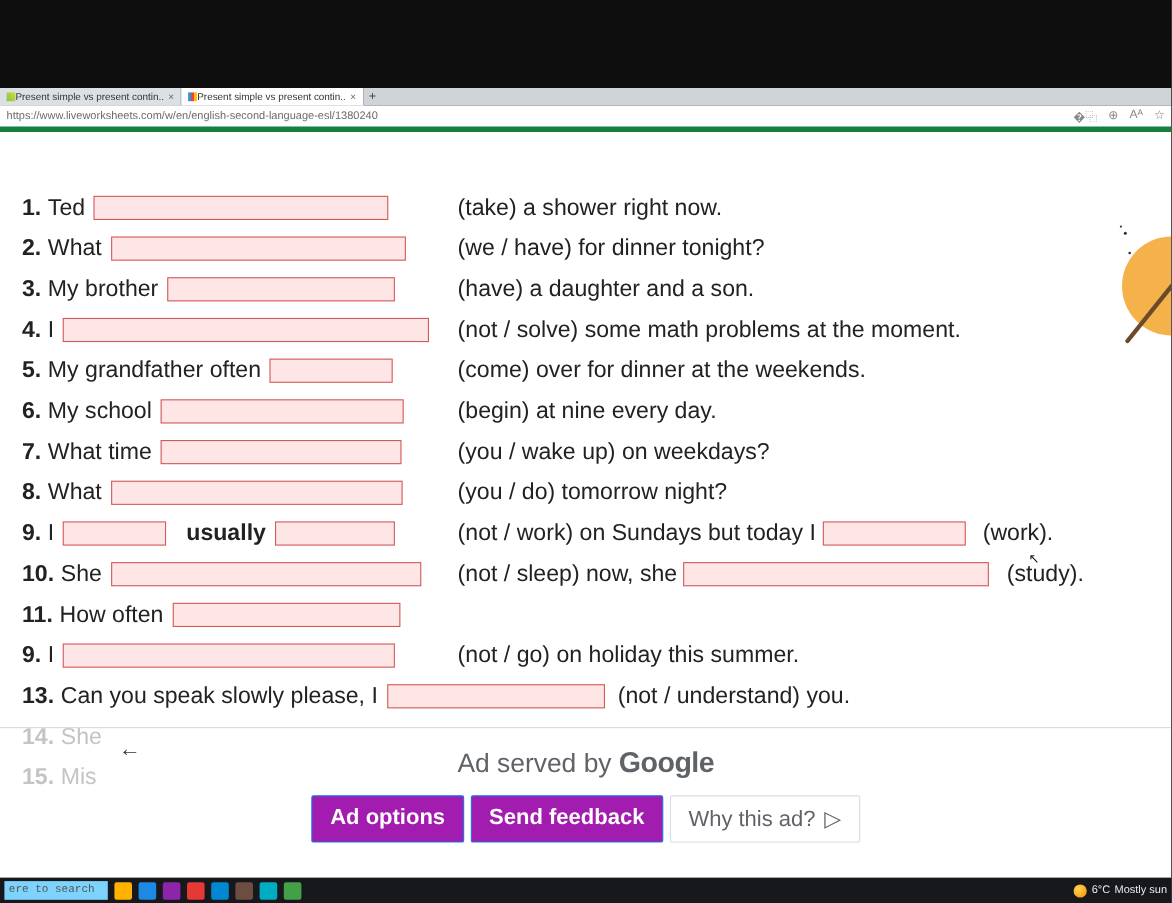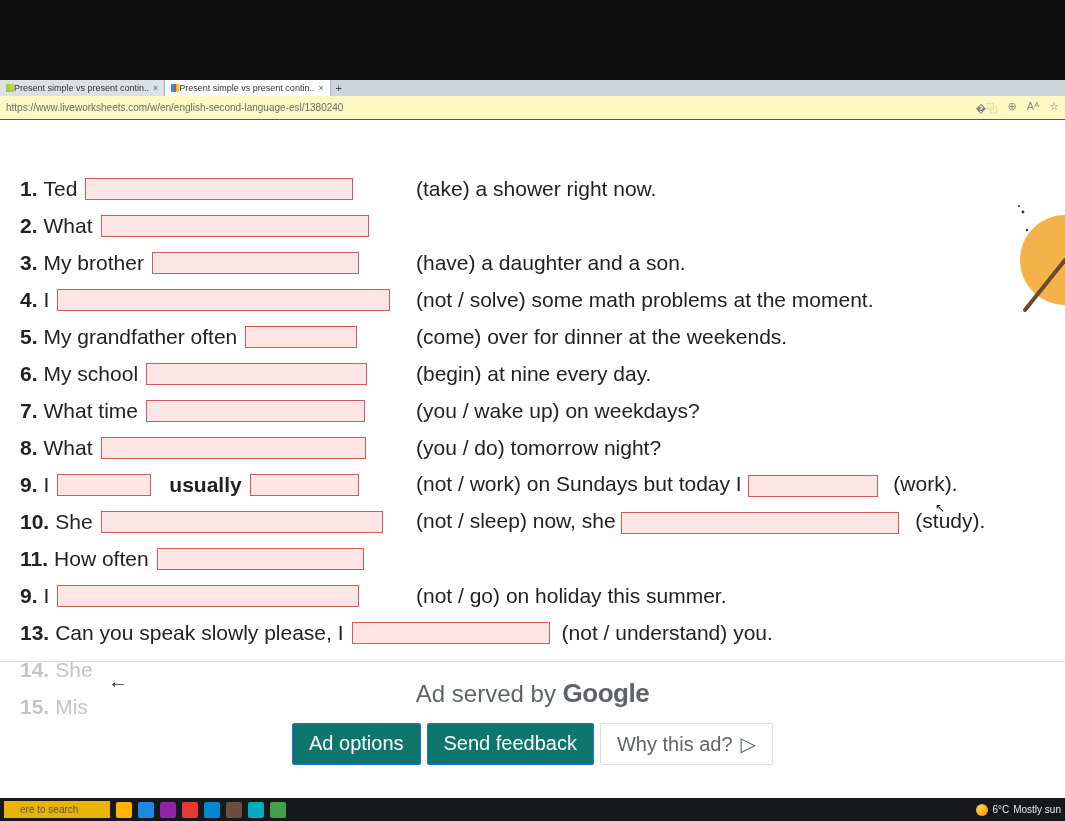--- a/index.html
+++ b/index.html
@@ -9,21 +9,21 @@
   
   #tabstrip{position:absolute;left:0;top:80px;width:100%;height:16px;background:#cfd4d8;display:flex;align-items:center;font-size:9px;color:#333;}
   .tab{height:16px;display:flex;align-items:center;padding:0 6px;border-right:1px solid #aab1b8;background:#dbe0e4;gap:0;}
   .tab.active{background:#ffffff;}
   .favicon{width:8px;height:8px;display:inline-block;}
   .favicon.green{background:linear-gradient(45deg,#8BC34A,#CDDC39);}
   .favicon.multi{background:linear-gradient(90deg,#2196F3 0 33%,#F44336 33% 66%,#FFC107 66% 100%);}
   .closex{color:#666;font-size:9px;margin-left:4px;}
   .newtab{width:16px;text-align:center;color:#444;font-size:11px;}
   
-  #urlbar{position:absolute;left:0;top:96px;width:100%;height:24px;background:#fef9c3;border-bottom:1px solid #15803d;display:flex;align-items:center;font-size:10px;color:#555;padding:0 6px;box-sizing:border-box;}
+  #urlbar{position:absolute;left:0;top:96px;width:100%;height:24px;background:#ffffff;border-bottom:5px solid #15803d;display:flex;align-items:center;font-size:10px;color:#555;padding:0 6px;box-sizing:border-box;}
   #urlbar .url{flex:1;color:#6b6b6b;}
   #urlbar .urlicons{display:flex;gap:10px;color:#888;font-size:11px;}
   
   #page{position:absolute;left:0;top:120px;width:100%;height:678px;background:#ffffff;overflow:hidden;font-size:21px;color:#222;}
   #worksheet{padding:50px 0 0 20px;}
   .row{display:flex;align-items:center;height:37px;white-space:nowrap;}
   .num{font-weight:700;margin-right:6px;}
   .pretext{margin-right:8px;}
   .midtext{margin:0 8px;font-weight:bold;}
   .blank{display:inline-block;height:22px;border:1px solid #d35a5a;background:#ffe6e6;box-sizing:border-box;vertical-align:middle;margin-right:10px;}
@@ -32,30 +32,30 @@
   
   .faded{color:#c4c4c4;}
   
   #sepline{position:absolute;left:0;top:541px;width:100%;border-top:1px solid #d9d9d9;}
   
   #adbox{position:absolute;left:0;top:540px;width:100%;text-align:center;}
   #adlabel{font-size:24px;color:#5f6368;margin-top:18px;}
   #adlabel .google{font-family:Arial;font-weight:700;letter-spacing:-0.5px;font-size:26px;color:#5f6368;}
   #adbuttons{margin-top:14px;display:inline-flex;gap:6px;}
   .adbtn{font-size:20px;padding:8px 16px;border-radius:2px;}
-  .adbtn.blue{background:#0f766e;color:#fff;border:1px solid #1a73e8;}
+  .adbtn.blue{background:#a21caf;color:#fff;border:1px solid #1a73e8;font-weight:bold;}
   .adbtn.white{background:#fff;color:#5f6368;border:1px solid #dadce0;}
   .adbtn.white .play{display:inline-block;margin-left:8px;color:#5f6368;}
   
   #illus{position:absolute;right:0;top:80px;width:60px;height:120px;overflow:hidden;}
   
   #backarrow{position:absolute;left:108px;top:550px;font-size:20px;color:#333;}
   
   #taskbar{position:absolute;left:0;bottom:0;width:100%;height:23px;background:#16181c;color:#e8eaed;font-size:10px;display:flex;align-items:center;justify-content:space-between;padding:0 4px;box-sizing:border-box;}
-  #searchbox{background:#eab308;height:17px;width:90px;font-size:10px;color:#555;display:flex;align-items:center;padding-left:16px;}
+  #searchbox{background:#7dd3fc;height:17px;width:90px;font-size:10px;color:#555;display:flex;align-items:center;padding-left:4px;font-family:Liberation Mono, monospace;}
   #tasks{display:flex;gap:6px;margin-left:6px;}
   .taskicon{width:16px;height:16px;border-radius:2px;}
   #tray{display:flex;align-items:flex-end;gap:6px;color:#e8eaed;}
   .weather{display:flex;align-items:center;gap:4px;}
   .sun{width:12px;height:12px;border-radius:50%;background:radial-gradient(circle at 35% 35%, #ffd54f, #fb8c00);}
   
   #cursor{position:absolute;left:935px;top:381px;font-size:12px;color:#111;}
 </style>
 </head>
 <body>
@@ -92,20 +92,21 @@
         <div class="row">
           <span class="num">1.</span>
           <span class="pretext">Ted</span>
           <span class="blank" style="width: 268px;"></span>
           <span class="hint col2"><span>(take) a shower right now.</span></span>
         </div>
         <div class="row">
           <span class="num">2.</span>
           <span class="pretext">What</span>
           <span class="blank" style="width: 268px;"></span>
+          <span class="hint col2"><span>(we / have) for dinner tonight?</span></span>
         </div>
         <div class="row">
           <span class="num">3.</span>
           <span class="pretext">My brother</span>
           <span class="blank" style="width: 207px;"></span>
           <span class="hint col2"><span>(have) a daughter and a son.</span></span>
         </div>
         <div class="row">
           <span class="num">4.</span>
           <span class="pretext">I</span>

